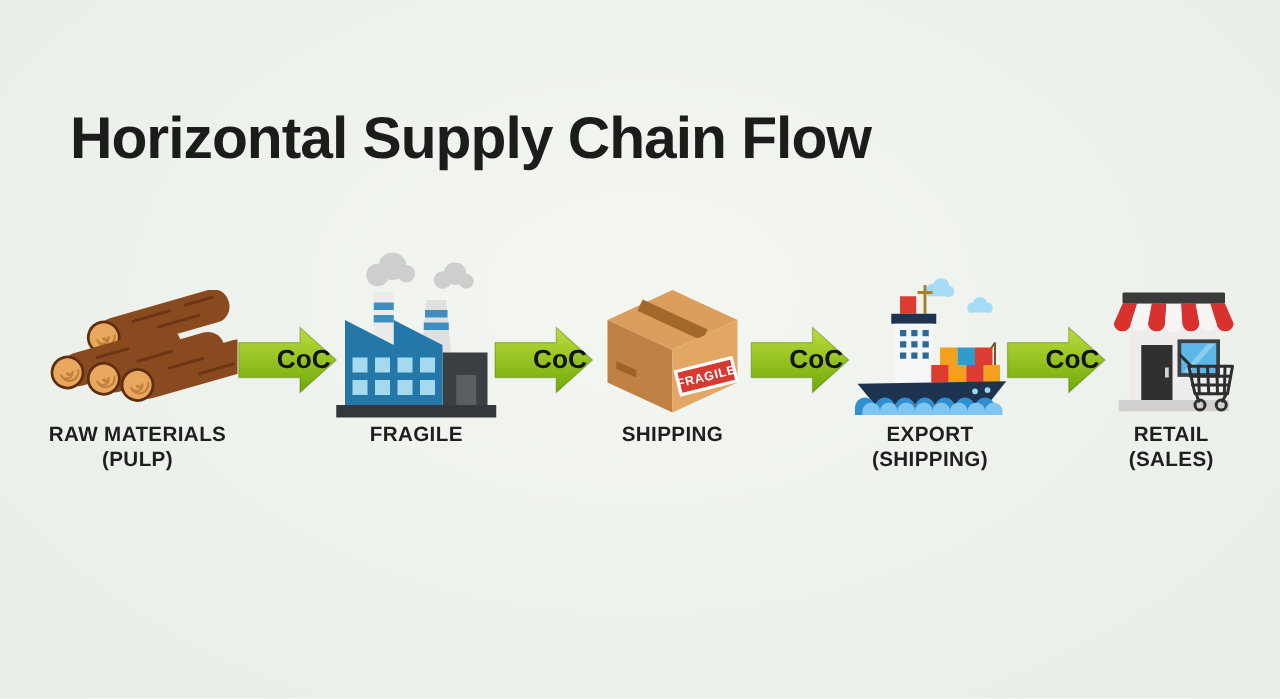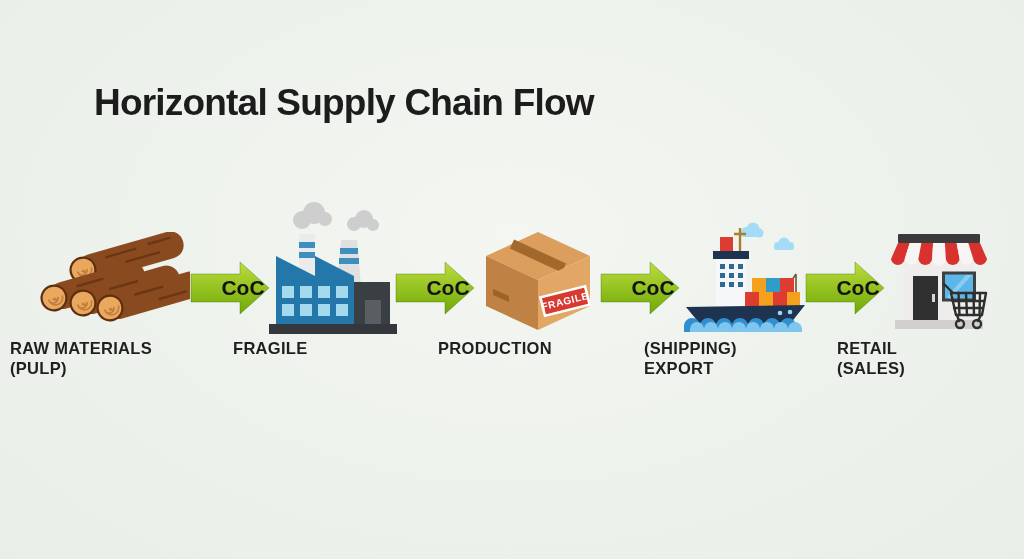--- a/index.html
+++ b/index.html
@@ -3,28 +3,27 @@
 <meta charset="utf-8">
 <style>
   html,body { margin:0; padding:0; }
   .canvas {
     position:relative; width:1024px; height:559px; overflow:hidden;
     background: radial-gradient(ellipse at 50% 42%, #f3f6f1 0%, #edf1ec 62%, #e9eee8 100%);
     font-family:"Liberation Sans", sans-serif;
   }
   .page-title {
     position:absolute; left:56px; top:82px;
-    font-size:37px; font-weight:700; color:#1c1c1c; letter-spacing:-0.8px;
+    font-size:47px; font-weight:700; color:#1c1c1c; letter-spacing:-0.8px;
     white-space:nowrap;
-    margin-left:38px;
   }
   .icon { position:absolute; }
   .icon svg { display:block; }
   .stage-label {
-    position:absolute; width:200px; text-align:left;
+    position:absolute; width:200px; text-align:center;
     font-size:16.5px; font-weight:600; color:#1f1f1f;
     line-height:19.5px; letter-spacing:0.3px; white-space:nowrap;
   }
   .coc-arrow { position:absolute; width:80px; height:56px; }
   .coc-arrow svg { position:absolute; left:0; top:0; }
   .coc-label {
     position:absolute; left:0; top:50%; width:52px;
     transform:translateY(-50%);
     text-align:center; font-size:21px; font-weight:700; color:#121212;padding-left:27px;
   }
@@ -158,21 +157,21 @@
 
       <polygon points="15,59 31,66 31,72 15,65" fill="#9c6226"></polygon>
 
       <g transform="translate(87,71) rotate(-14)">
         <rect x="-23" y="-9.5" width="46" height="19" fill="#d63a31" stroke="#ffffff" stroke-width="2.6"></rect>
         <text x="0" y="3.6" text-anchor="middle" font-family="Liberation Sans, sans-serif" font-size="10" font-weight="700" letter-spacing="0.6" fill="#ffffff">FRAGILE</text>
       </g>
     </svg>
   </div>
   <div class="stage-label" style="left:438px; top:339px;">
-    <div>PRODUCTION</div>
+    <div>SHIPPING</div>
     <div></div>
   </div>
 
   <div class="coc-arrow" style="left:600px; top:260px;">
     <svg width="80" height="56" viewBox="0 0 80 56">
       <defs>
           <linearGradient id="ag3" x1="0" y1="0" x2="0" y2="1">
         <stop offset="0" stop-color="#bcdc3e"></stop>
             <stop offset="1" stop-color="#6fa906"></stop>
       </linearGradient>
@@ -228,22 +227,22 @@
       <circle cx="102" cy="93" r="2.3" fill="#9bd9f2"></circle>
       <circle cx="112" cy="92" r="2.3" fill="#9bd9f2"></circle>
 
       <rect x="24" y="103" width="86" height="8" fill="#c23b2a"></rect>
 
       <path d="M6,112 L6,106 a8,8 0 0 1 16,0 a8,8 0 0 1 16,0 a8,8 0 0 1 16,0 a8,8 0 0 1 16,0 a8,8 0 0 1 16,0 a8,8 0 0 1 16,0 a8,8 0 0 1 16,0 L118,112 Z" fill="#2f8fd0"></path>
       <path d="M12,112 L12,109 a7,7 0 0 1 14,0 a7,7 0 0 1 14,0 a7,7 0 0 1 14,0 a7,7 0 0 1 14,0 a7,7 0 0 1 14,0 a7,7 0 0 1 14,0 a7,7 0 0 1 14,0 a7,7 0 0 1 14,0 L124,112 Z" fill="#7fc6ee"></path>
     </svg>
   </div>
   <div class="stage-label" style="left:644px; top:339px;">
+    <div>EXPORT</div>
     <div>(SHIPPING)</div>
-    <div>EXPORT</div>
   </div>
 
   <div class="coc-arrow" style="left:805px; top:260px;">
     <svg width="80" height="56" viewBox="0 0 80 56">
       <defs>
           <linearGradient id="ag4" x1="0" y1="0" x2="0" y2="1">
         <stop offset="0" stop-color="#bcdc3e"></stop>
             <stop offset="1" stop-color="#6fa906"></stop>
       </linearGradient>
         </defs>

